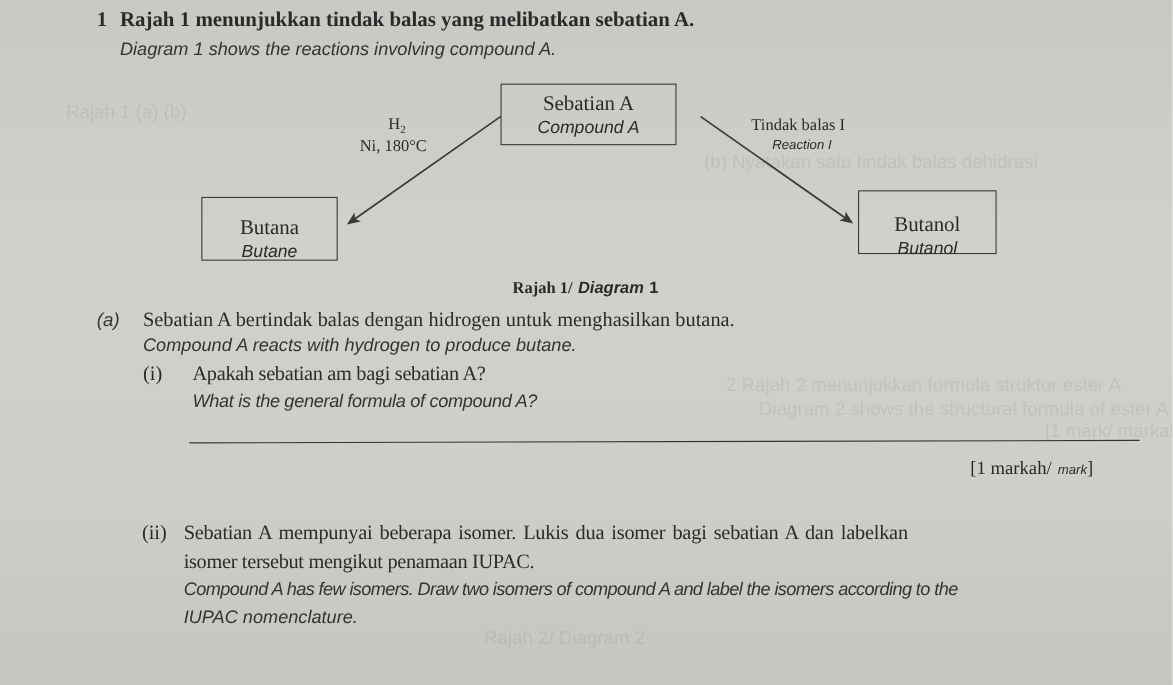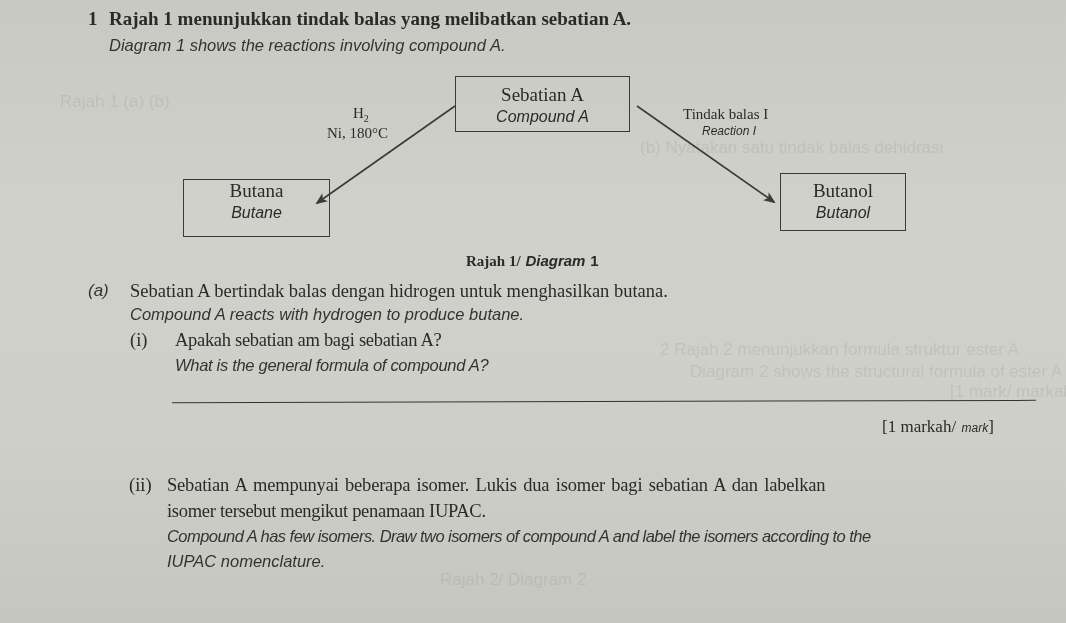--- a/index.html
+++ b/index.html
@@ -38,31 +38,31 @@
 <svg class="arrows" width="1066" height="623">
   <defs>
     <marker id="ah" markerWidth="12" markerHeight="10" refX="10" refY="5" orient="auto" markerUnits="userSpaceOnUse">
       <path d="M0,0 L12,5 L0,10 L3,5 Z" fill="#3a3a3a"></path>
     </marker>
   </defs>
   <line x1="455" y1="106" x2="317" y2="203" stroke="#3a3a3a" stroke-width="1.6" marker-end="url(#ah)"></line>
   <line x1="637" y1="106" x2="774" y2="202" stroke="#3a3a3a" stroke-width="1.6" marker-end="url(#ah)"></line>
 </svg>
 
-<div class="box" style="left:455px;top:76px;width:175px;height:56px;padding-top:7px;">
+<div class="box" style="left:455px;top:76px;width:160px;height:56px;padding-top:7px;">
   <div class="l1">Sebatian A</div>
   <div class="l2">Compound A</div>
 </div>
 
-<div class="box" style="left:183px;top:179px;width:147px;height:58px;padding-top:0;">
+<div class="box" style="left:183px;top:179px;width:124px;height:58px;padding-top:17px;">
   <div class="l1">Butana</div>
   <div class="l2">Butane</div>
 </div>
 
-<div class="box" style="left:780px;top:173px;width:126px;height:58px;padding-top:6px;">
+<div class="box" style="left:780px;top:173px;width:126px;height:58px;padding-top:20px;">
   <div class="l1">Butanol</div>
   <div class="l2">Butanol</div>
 </div>
 
 <div class="abs serif" style="left:353px;top:105px;font-size:15px;">
   <span>H</span><sub style="font-size:10px;">2</sub>
 </div>
 <div class="abs serif" style="left:327px;top:125px;font-size:15px;">Ni, 180°C</div>
 
 <div class="abs serif" style="left:683px;top:106px;font-size:15px;">Tindak balas I</div>

